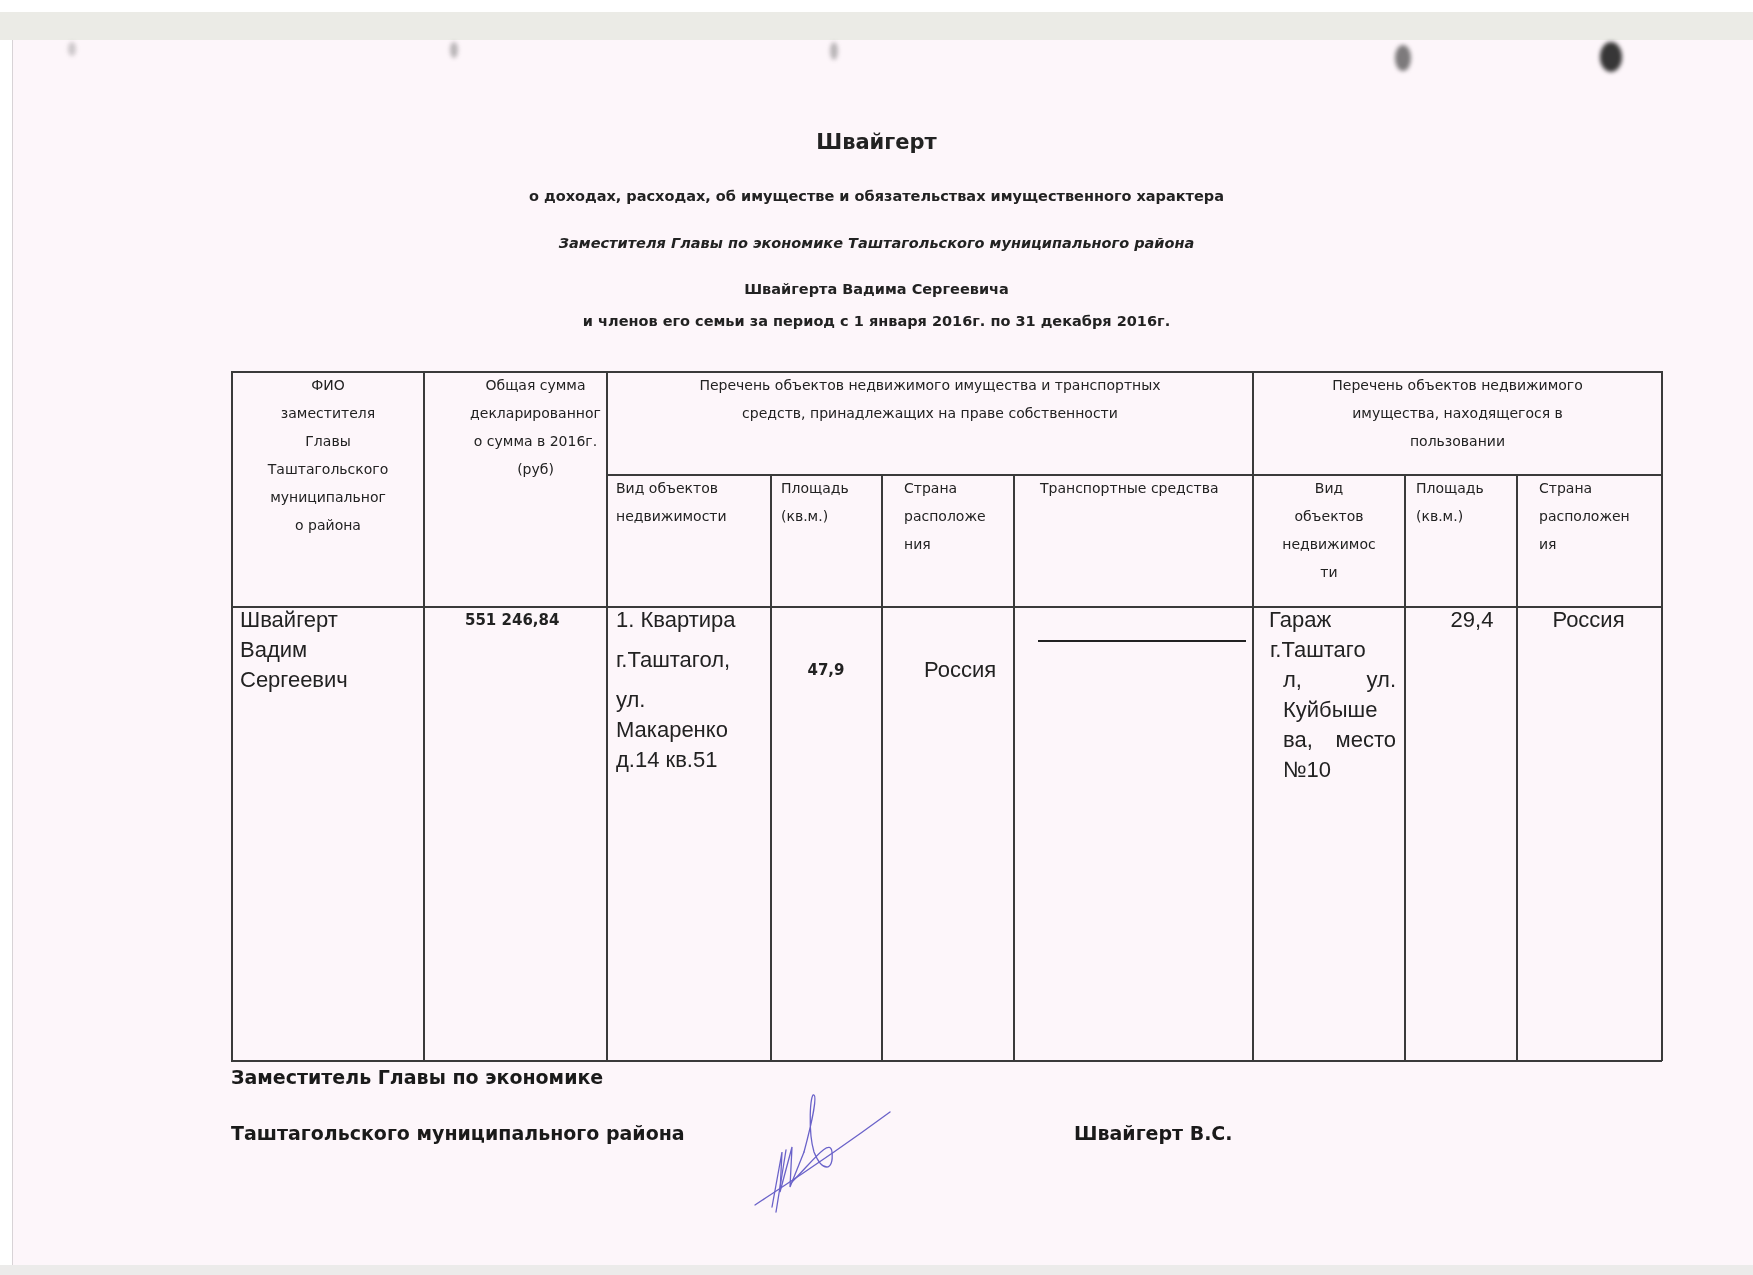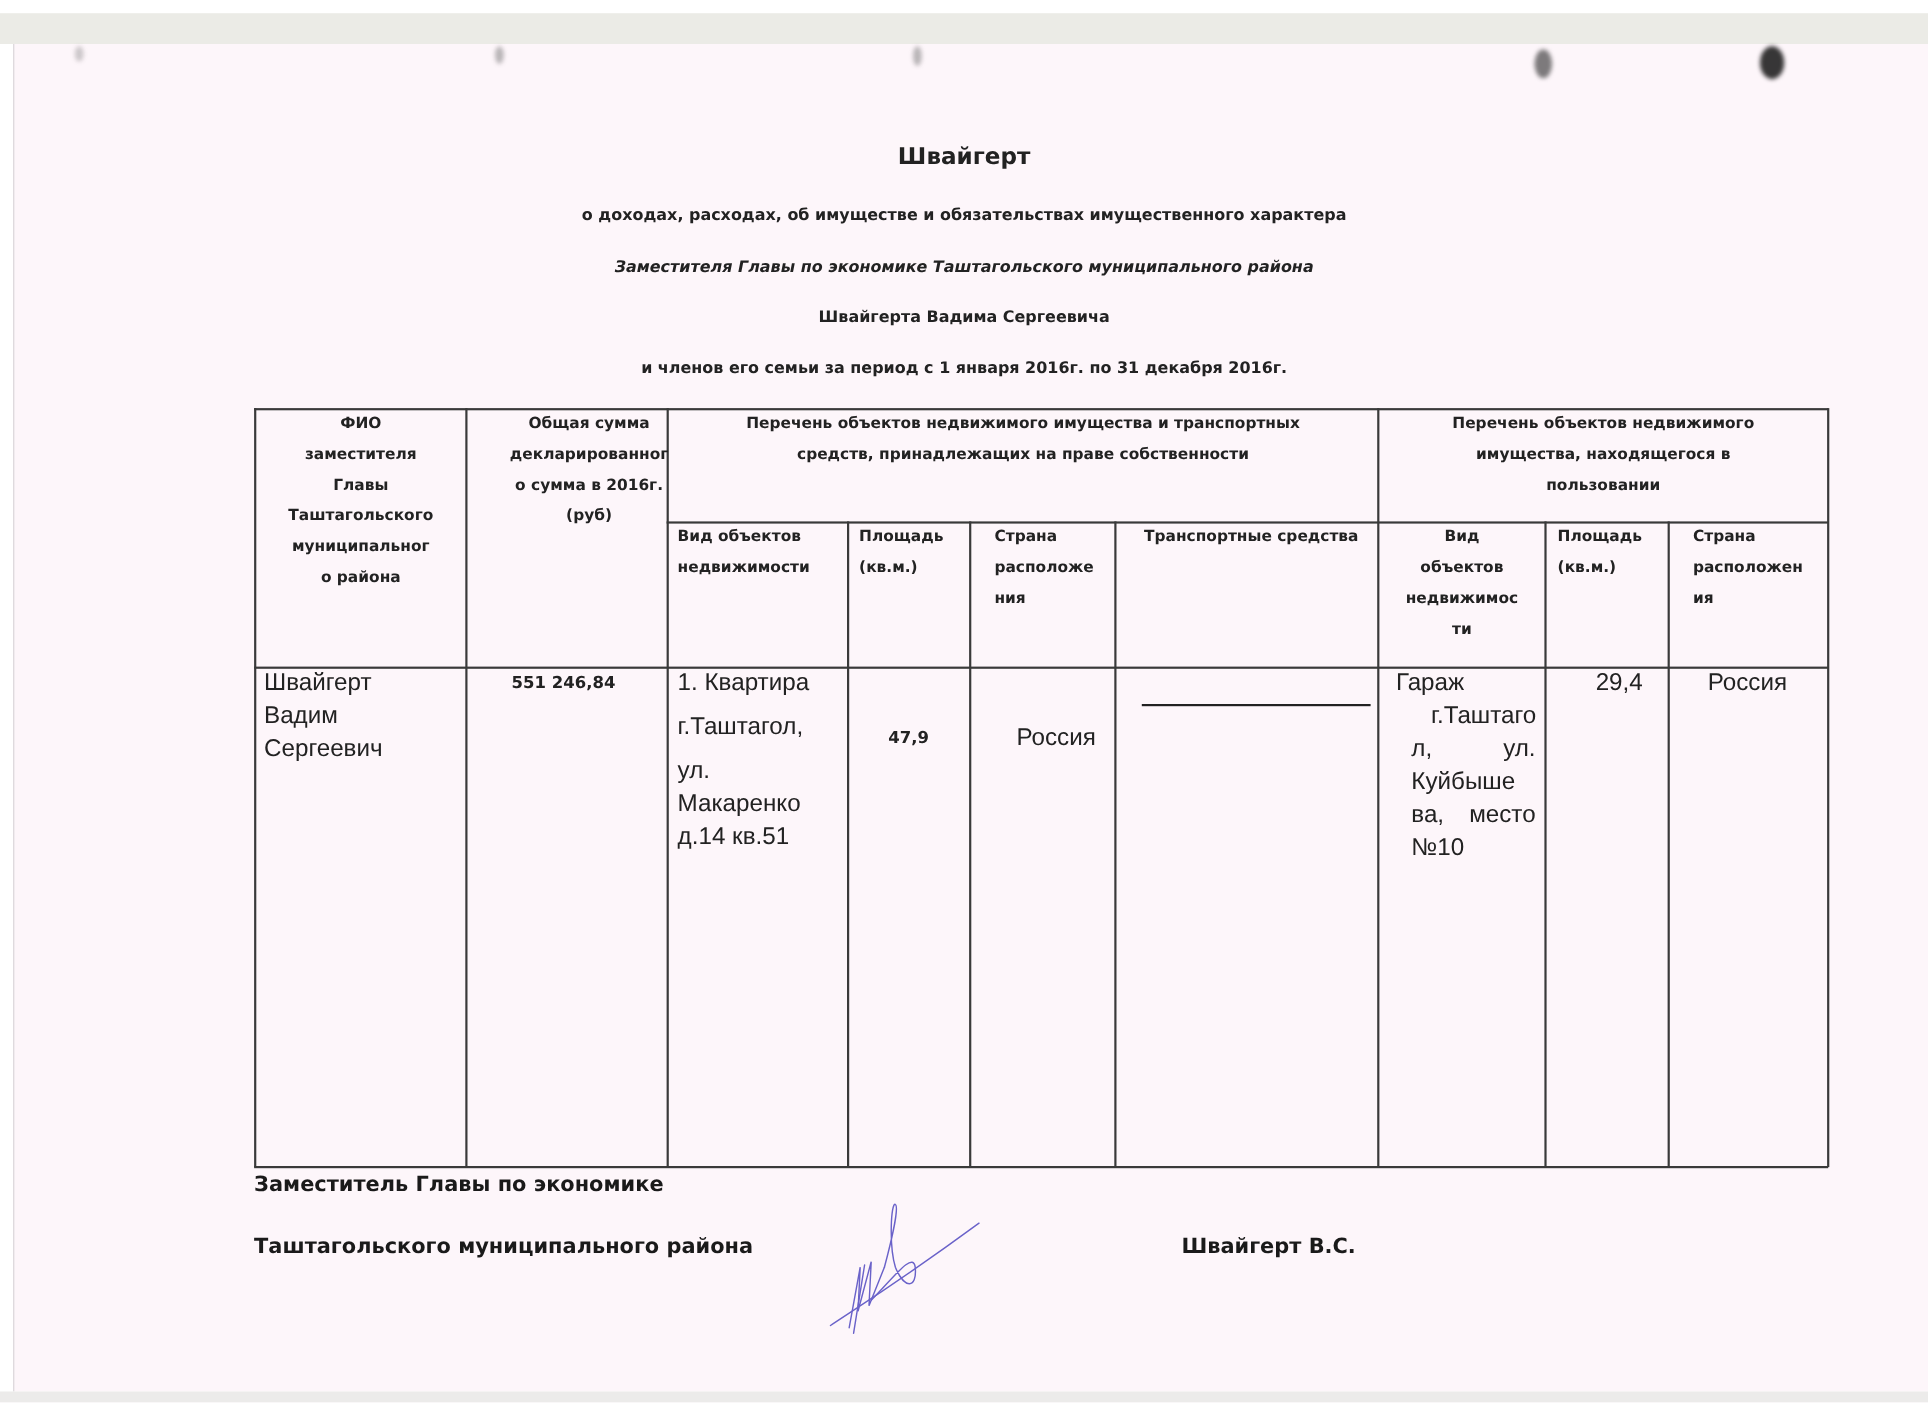--- a/index.html
+++ b/index.html
@@ -25,28 +25,28 @@
   .smudge {
     position: absolute; border-radius: 50%;
     background: rgba(60,60,60,0.35); filter: blur(2px);
   }
   .heading {
     position: absolute; left: 0; width: 1753px; text-align: center;
     font-family: "DejaVu Sans", sans-serif; font-weight: bold; color: #222;
   }
   .h-title { top: 130px; font-size: 21px; }
   .h-line { font-size: 14.5px; }
-  .l1 { top: 188px; } .l2 { top: 235px; font-style: italic; } .l3 { top: 281px; } .l4 { top: 327px; }
+  .l1 { top: 188px; } .l2 { top: 235px; font-style: italic; } .l3 { top: 281px; } .l4 { top: 313px; }
 
   .grid { position: absolute; left: 0; top: 0; width: 1753px; height: 1275px; pointer-events: none; }
   .hl, .vl { position: absolute; background: #3a3a3a; }
   .hl { height: 1.5px; } .vl { width: 1.5px; }
 
   .cell-text {
-    position: absolute; font-family: "DejaVu Sans", sans-serif; font-weight: bold;
+    position: absolute; font-family: "DejaVu Sans", sans-serif; font-weight: normal;
     font-size: 14px; line-height: 28px; color: #222;
   }
   .center { text-align: center; }
   .body-text {
     position: absolute; font-family: "Liberation Sans", sans-serif;
     font-size: 22px; line-height: 30px; color: #222;
   }
   .bold-num { font-family: "DejaVu Sans", sans-serif; font-weight: bold; font-size: 15px; }
   .dash-line { position: absolute; height: 1.5px; background: #222; }
   .footer-text {
@@ -157,21 +157,21 @@
   <div style="margin-bottom:10px">г.Таштагол,</div>
   <div>ул.</div>
   <div>Макаренко</div>
   <div>д.14 кв.51</div>
 </div>
 <div class="body-text bold-num center" style="left:771px;top:655px;width:110px">47,9</div>
 <div class="body-text" style="left:924px;top:655px;width:90px">Россия</div>
 <div class="dash-line" style="left:1038px;top:640px;width:208px"></div>
 <div class="body-text" style="left:1270px;top:605px;width:126px;text-align:justify;text-align-last:justify">
   <div style="text-align:left;text-align-last:left;margin-left:-1px">Гараж</div>
-  <div style="margin-left:31px">г.Таштаго</div>
+  <div style="margin-left:0">г.Таштаго</div>
   <div style="margin-left:13px;white-space:pre">л,          ул.</div>
   <div style="margin-left:13px">Куйбыше</div>
   <div style="margin-left:13px;white-space:pre">ва,  место</div>
   <div style="margin-left:13px;text-align-last:left">№10</div>
 </div>
 <div class="body-text center" style="left:1404px;top:605px;width:136px">29,4</div>
 <div class="body-text center" style="left:1516px;top:605px;width:145px">Россия</div>
 
 <div class="footer-text" style="left:231px;top:1066px">Заместитель Главы по экономике</div>
 <div class="footer-text" style="left:231px;top:1122px">Таштагольского муниципального района</div>

